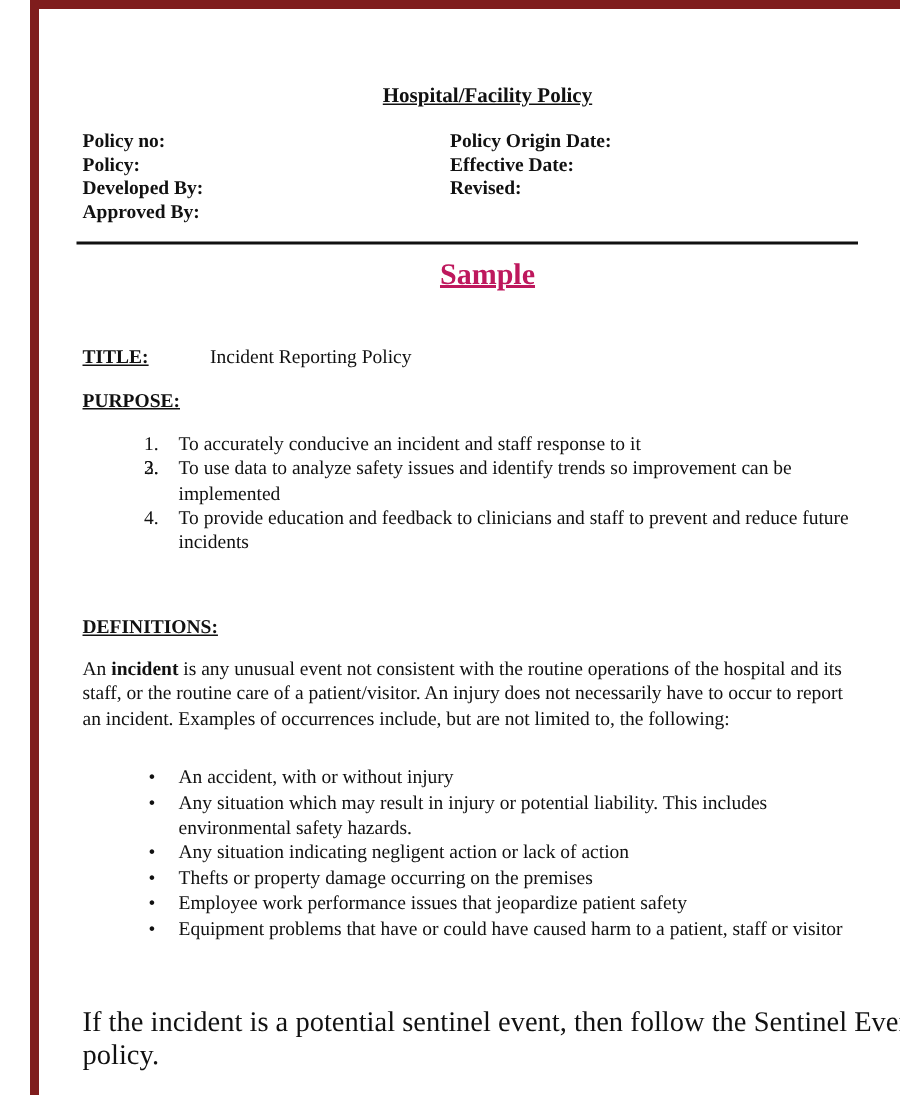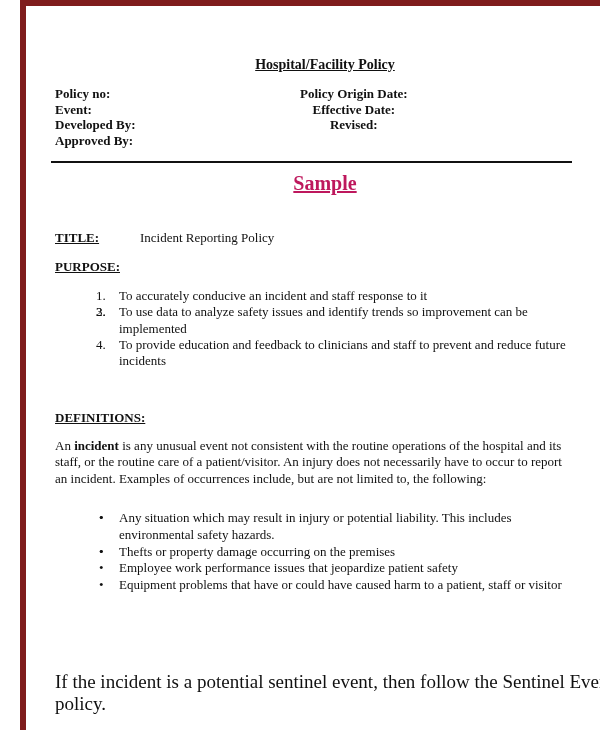--- a/index.html
+++ b/index.html
@@ -13,21 +13,21 @@
       color: #111111;
       margin-left: 20px;
     }
     .doc-title {
       position: absolute; left: 0; right: 0; top: 51px;
       text-align: center; font-weight: bold; font-size: 14px;
       text-decoration: underline;
     }
     .meta-col { position: absolute; top: 80px; font-weight: bold; font-size: 13px; line-height: 15.5px; }
     .meta-left { left: 29px; }
-    .meta-right { left: 274px; text-align: center; }
+    .meta-right { left: 274px; }
     .rule {
       position: absolute; left: 25px; top: 155px;
       width: 521px; height: 2px; background: #111111;
     }
     .sample {
       position: absolute; left: 0; right: 0; top: 166px;
       text-align: center; font-weight: bold; font-size: 20px;
       color: #be185d; text-decoration: underline;
     }
     .label { position: absolute; left: 29px; font-weight: bold; font-size: 13px; text-decoration: underline; }
@@ -48,21 +48,21 @@
     .footer-line { position: absolute; left: 29px; top: 665px; font-size: 19px; font-family: Liberation Serif, serif; }
   </style>
 </head>
 <body>
 
 <div class="page">
   <div class="doc-title">Hospital/Facility Policy</div>
 
   <div class="meta-col meta-left">
     <div>Policy no:</div>
-    <div>Event:</div>
+    <div>Policy:</div>
     <div>Developed By:</div>
     <div>Approved By:</div>
   </div>
   <div class="meta-col meta-right">
     <div>Policy Origin Date:</div>
     <div>Effective Date:</div>
     <div>Revised:</div>
   </div>
 
   <div class="rule"></div>
@@ -90,27 +90,29 @@
       <span>To provide education and feedback to clinicians and staff to prevent and reduce future incidents</span>
     </div>
   </div>
 
   <div class="label defs-label">DEFINITIONS:</div>
   <div class="def-para"><span>An </span><b>incident</b><span> is any unusual event not consistent with the routine operations of the hospital and its staff, or the routine care of a patient/visitor.  An injury does not necessarily have to occur to report an incident.  Examples of occurrences include, but are not limited to, the following:</span></div>
 
   <div class="blist">
     <div class="bitem">
       <span class="bullet">•</span>
+      <span>An accident, with or without injury</span>
     </div>
     <div class="bitem">
       <span class="bullet">•</span>
       <span>Any situation which may result in injury or potential liability.  This includes environmental safety hazards.</span>
     </div>
     <div class="bitem">
       <span class="bullet">•</span>
+      <span>Any situation indicating negligent action or lack of action</span>
     </div>
     <div class="bitem">
       <span class="bullet">•</span>
       <span>Thefts or property damage occurring on the premises</span>
     </div>
     <div class="bitem">
       <span class="bullet">•</span>
       <span>Employee work performance issues that jeopardize patient safety</span>
     </div>
     <div class="bitem">

